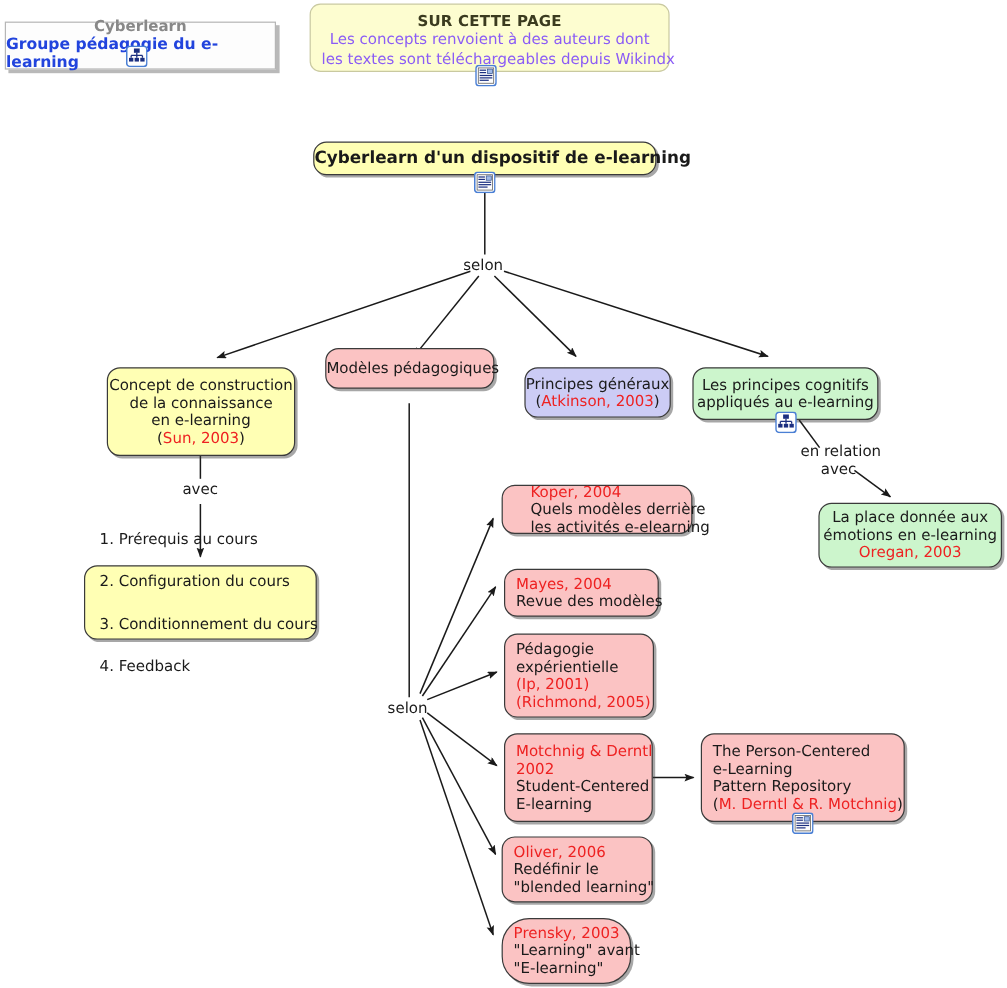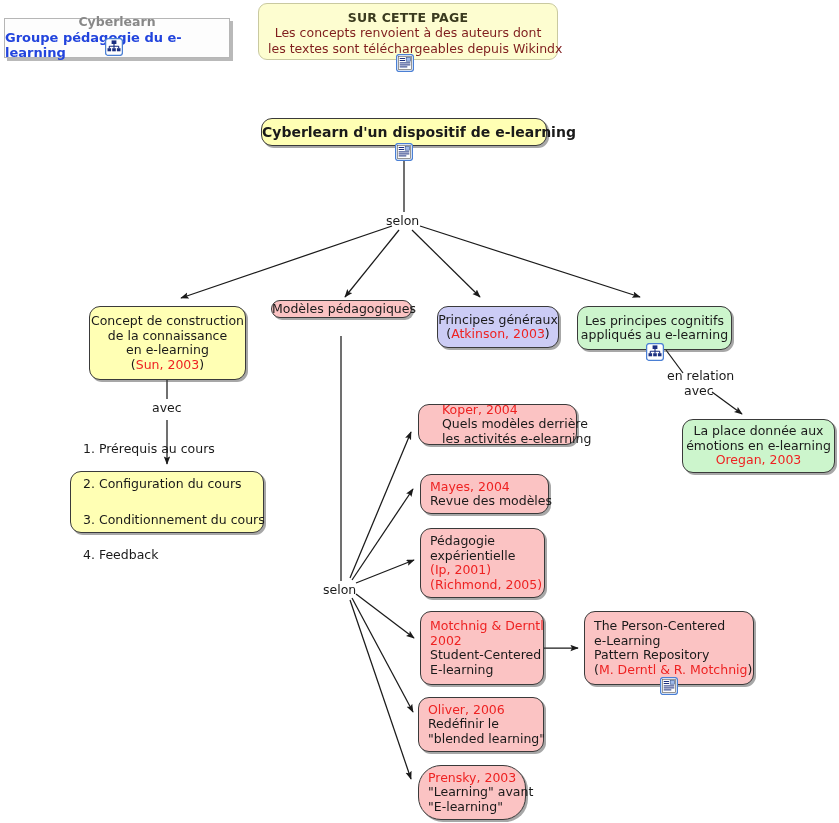--- a/index.html
+++ b/index.html
@@ -31,21 +31,21 @@
     background:#fdfdfd;border:1px solid #b6b6b6;box-shadow:3px 3px 0 #b9b9b9;
     display:flex;flex-direction:column;align-items:center;justify-content:center;}
   #header-plaque .t1{font-size:12.5px;font-weight:bold;color:#888888;line-height:1.15;}
   #header-plaque .t2{font-size:13px;font-weight:bold;color:#2244dd;line-height:1.2;}
 
   
   #note-box{position:absolute;left:258px;top:3px;width:300px;height:57px;
     background:#fdfdd0;border:1px solid #c9c9a0;border-radius:9px;
     padding:6px 9px 0 9px;box-sizing:border-box;text-align:center;}
   #note-box .nt-title{font-size:12.5px;font-weight:bold;color:#3b3b1f;letter-spacing:.2px;}
-  #note-box .nt-line{font-size:12.5px;color:#7f1d1d;line-height:1.26;white-space:nowrap;}
+  #note-box .nt-line{font-size:12.5px;color:#8b5cf6;line-height:1.26;white-space:nowrap;}
 
   
   .elabel{position:absolute;font-size:12.5px;color:#1a1a1a;white-space:nowrap;}
 
   
   .icon{position:absolute;width:18px;height:18px;}
   .icon svg{display:block;width:18px;height:18px;}
 </style>
 </head>
 <body>
@@ -145,21 +145,21 @@
   <div class="elabel" style="left:667px;top:368px;">en relation</div>
   <div class="elabel" style="left:684px;top:383px;">avec</div>
 
   <div class="node rnd yellow shadowy" style="left:89px;top:306px;width:157px;height:74px;font-size:12.5px;">
     <span class="ln">Concept de construction</span>
     <span class="ln">de la connaissance</span>
     <span class="ln">en e-learning</span>
     <span class="ln"><span class="blk">(</span><span class="red">Sun, 2003</span><span class="blk">)</span></span>
   </div>
 
-  <div class="node rnd pink shadowy" style="left:271px;top:300px;width:141px;height:18px;font-size:12.5px;">
+  <div class="node rnd pink shadowy" style="left:271px;top:290px;width:141px;height:34px;font-size:12.5px;">
     <span class="ln">Modèles pédagogiques</span>
   </div>
 
   <div class="node rnd purple shadowy" style="left:437px;top:306px;width:122px;height:42px;font-size:12.5px;">
     <span class="ln">Principes généraux</span>
     <span class="ln"><span class="blk">(</span><span class="red">Atkinson, 2003</span><span class="blk">)</span></span>
   </div>
 
   <div class="node rnd green shadowy" style="left:577px;top:306px;width:155px;height:44px;font-size:12.5px;">
     <span class="ln">Les principes cognitifs</span>

